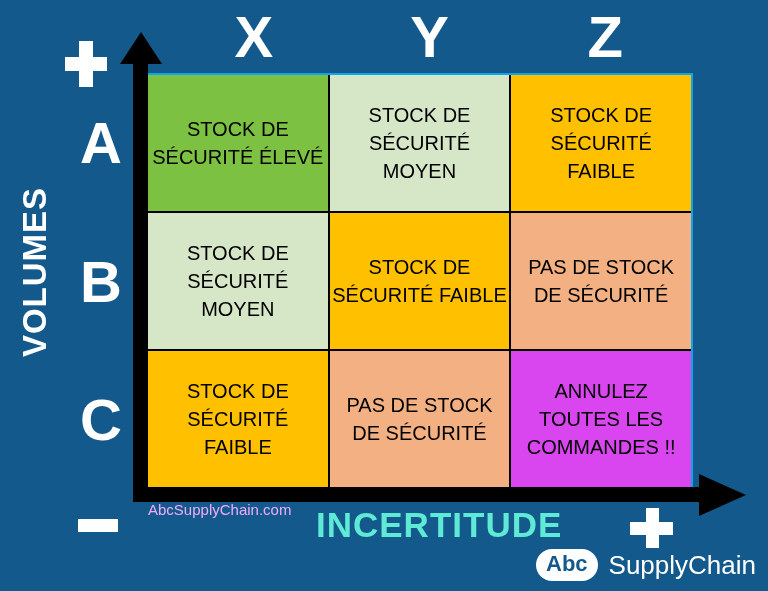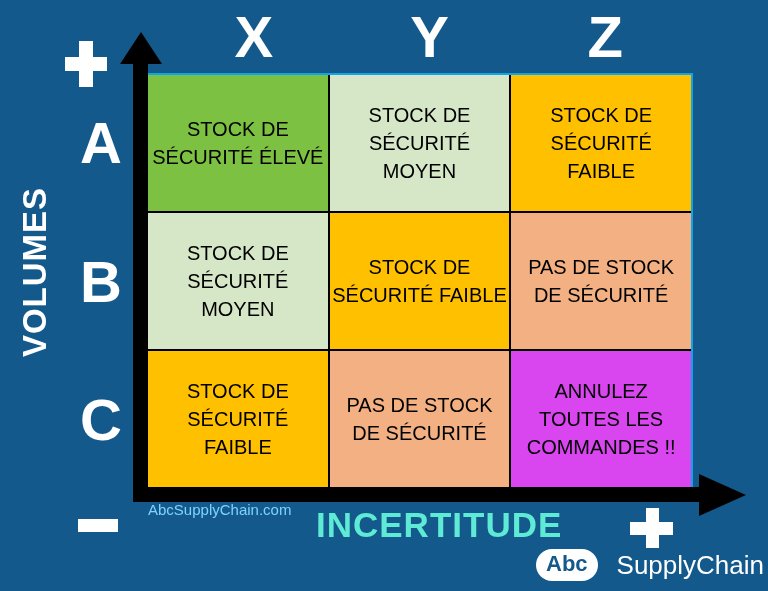--- a/index.html
+++ b/index.html
@@ -60,22 +60,22 @@
   
   .plus{position:absolute;}
   .plus .h{position:absolute;left:0;top:50%;width:100%;height:14px;margin-top:-7px;background:#fff;}
   .plus .v{position:absolute;top:0;left:50%;width:14px;height:100%;margin-left:-7px;background:#fff;}
   .plus-top{left:65px;top:41px;width:42px;height:46px;}
   .plus-right{left:630px;top:508px;width:43px;height:40px;}
   .plus-right .h{height:13px;margin-top:-6px;}
   .plus-right .v{width:13px;margin-left:-6px;}
   .minus{position:absolute;left:78px;top:519px;width:40px;height:13px;background:#fff;}
   
-  .site-credit{position:absolute;left:148px;top:501px;font-size:15px;color:#7dd3fc;}
-  .logo{position:absolute;left:536px;top:548px;height:34px;display:flex;align-items:center;gap:19px;}
+  .site-credit{position:absolute;left:148px;top:501px;font-size:15px;color:#f0abfc;}
+  .logo{position:absolute;left:536px;top:548px;height:34px;display:flex;align-items:center;gap:11px;}
   .logo-pill{background:#fff;color:#14598C;font-weight:bold;font-size:22px;
     padding:2px 10px 4px 10px;border-radius:16px;}
   .logo-name{color:#fff;font-weight:normal;font-size:26px;}
 </style>
 </head>
 <body>
 
 <div class="stage">
 
   <div class="col-headers">

